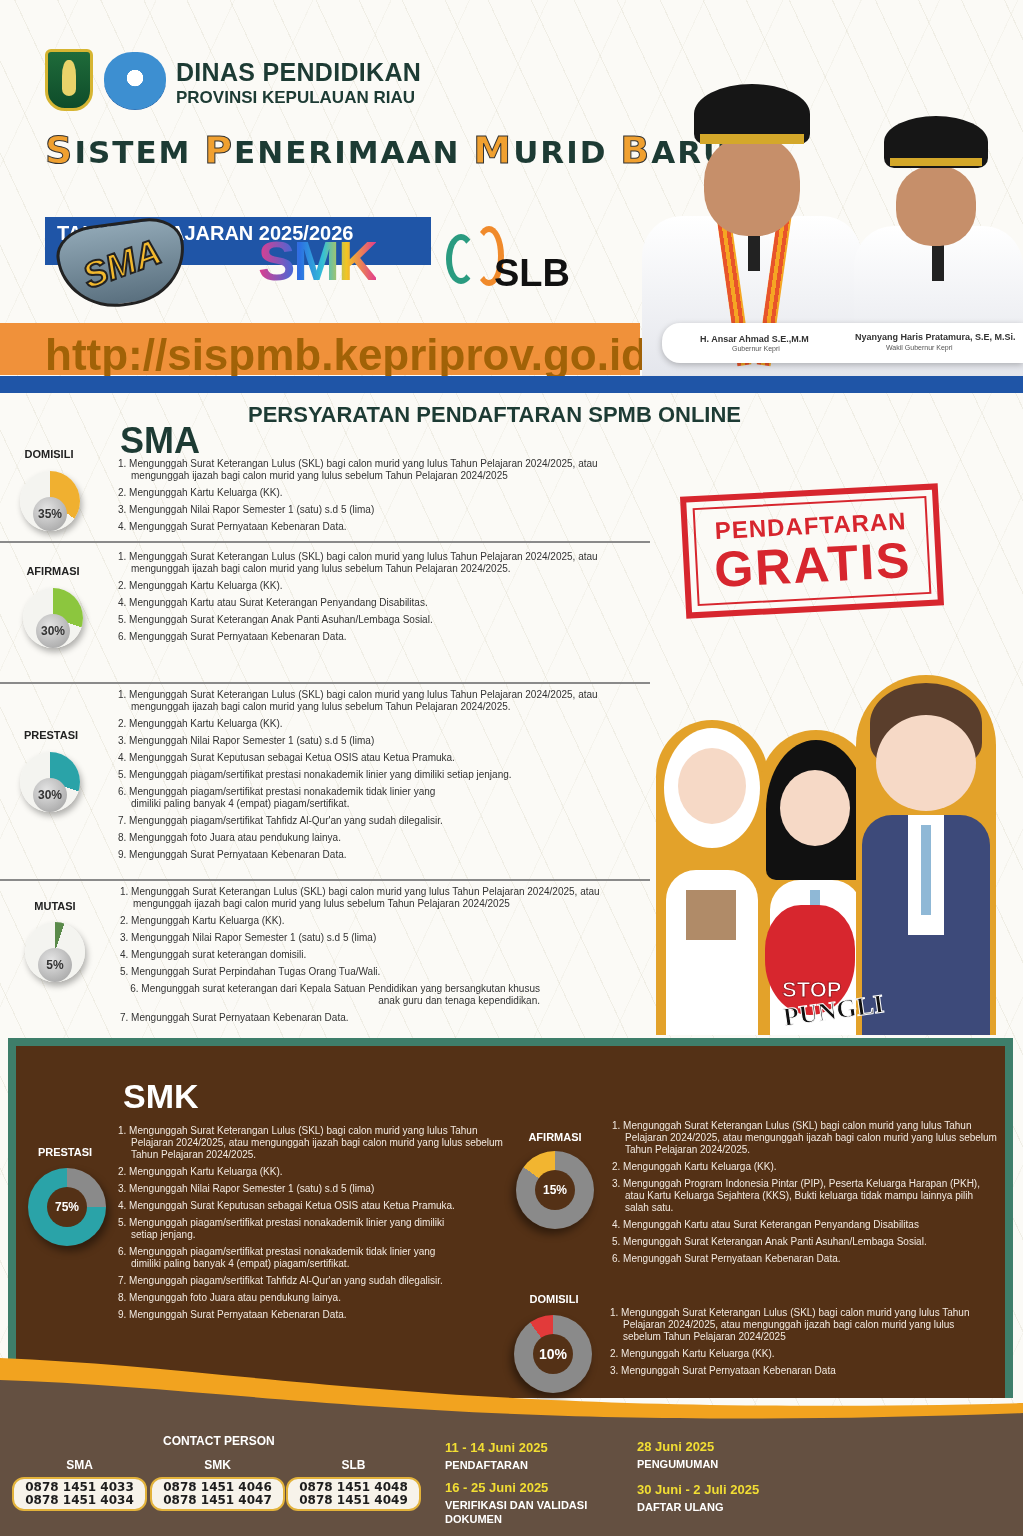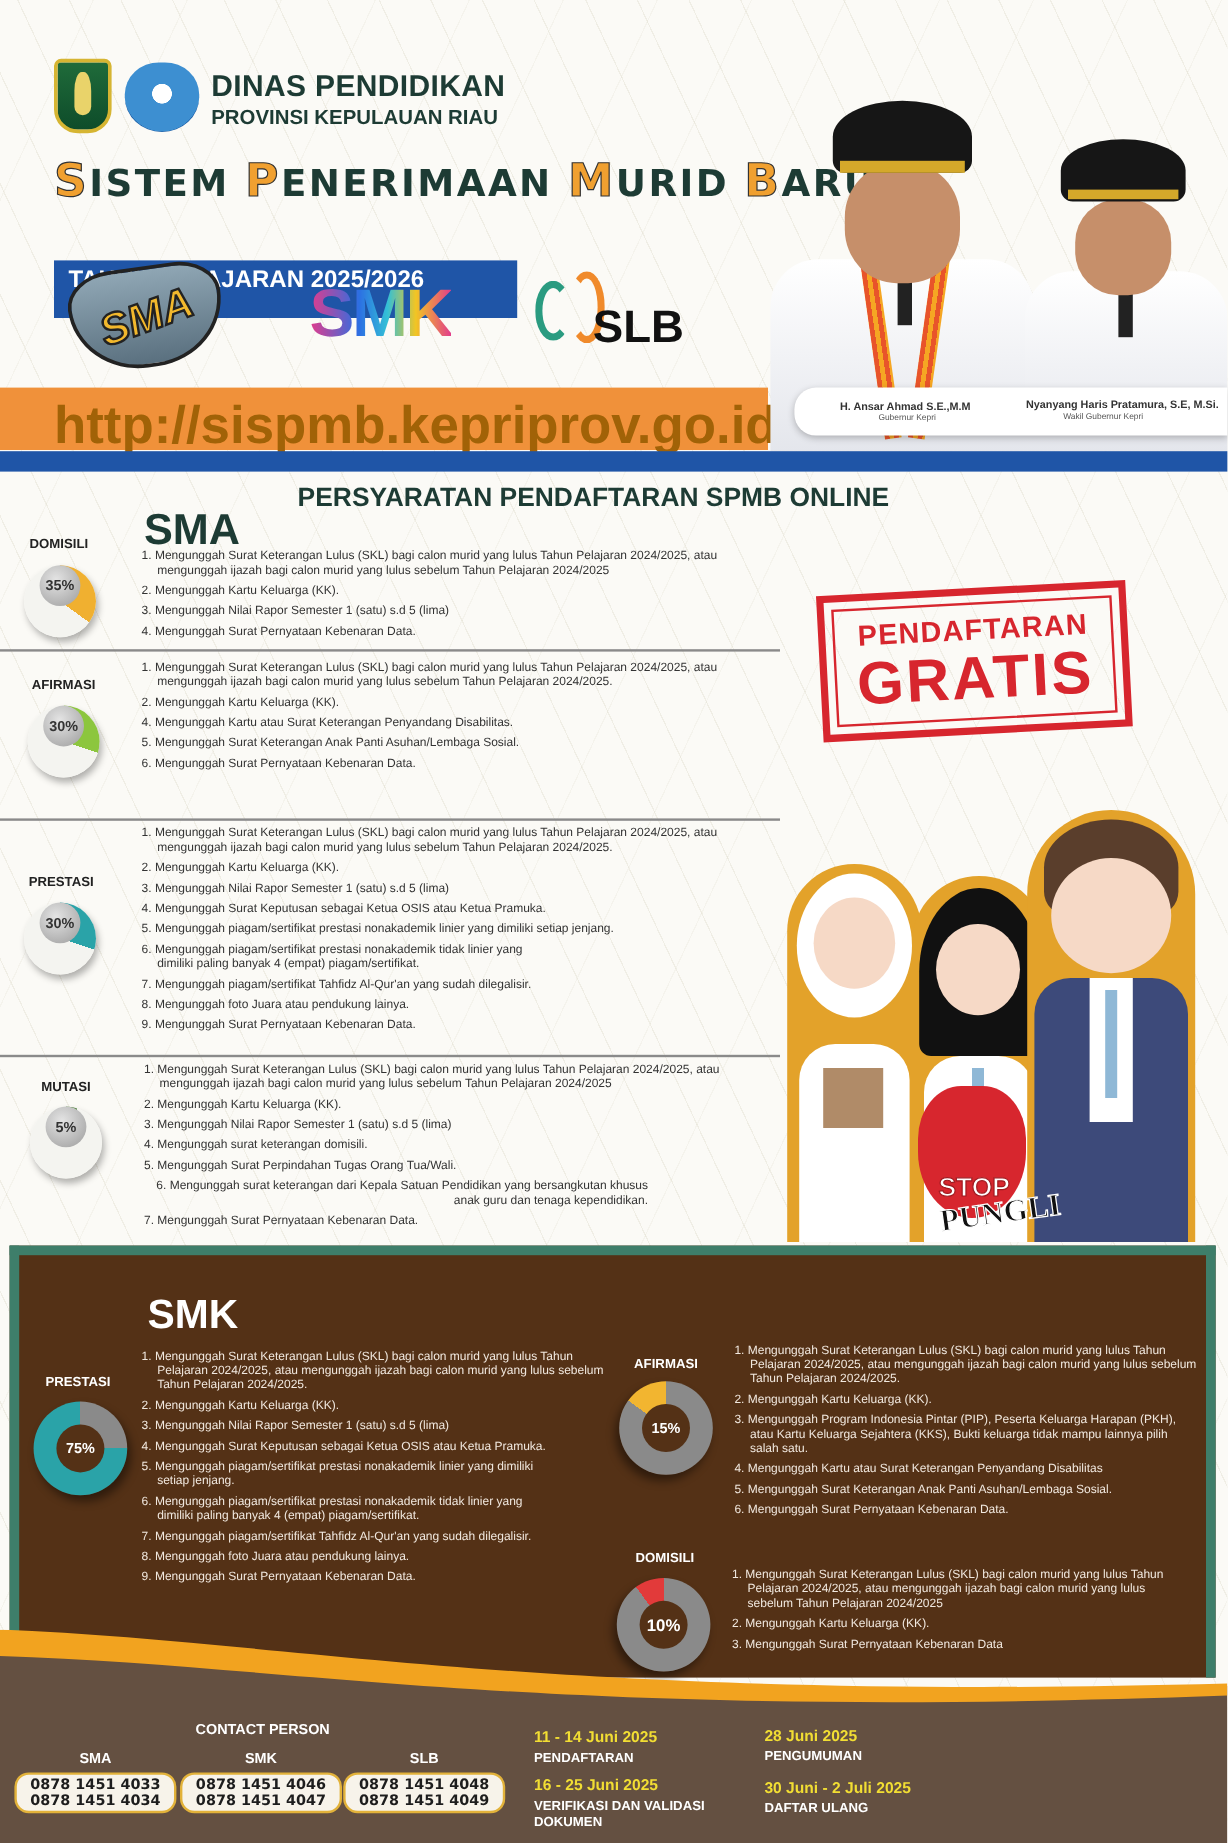--- a/index.html
+++ b/index.html
@@ -85,21 +85,21 @@
   .role1 { left: 732px; top: 345px; font-size: 7px; color: #555; }
   .name2 { left: 840px; top: 332px; font-size: 9px; font-weight: 700; color: #333; margin-left: 15px; }
   .role2 { left: 886px; top: 344px; font-size: 7px; color: #555; }
 
   
   .req-title { left: 248px; top: 402px; font-size: 22px; font-weight: 900; color: #1d3b34; }
   .sma-title { left: 120px; top: 420px; font-size: 36px; font-weight: 900; color: #1d3b34; }
   .track-label { font-size: 11px; font-weight: 900; color: #222; text-align: center; width: 90px; }
   .donut {
     width: 60px; height: 60px; border-radius: 50%;
-    display: flex; align-items: flex-start; justify-content: center;
+    display: flex; align-items: flex-end; justify-content: center;
     box-shadow: 2px 4px 6px rgba(0,0,0,0.3);
   }
   .donut .hole {
     width: 34px; height: 34px; border-radius: 50%;
     background: radial-gradient(circle at 40% 35%, #e4e4e4, #9c9c9c);
     display: flex; align-items: center; justify-content: center;
     font-size: 12px; font-weight: 700; color: #333;
   }
   .req-list { list-style: none; font-size: 10px; color: #333; line-height: 12px; }
   .req-list li { margin-bottom: 5px; padding-left: 13px; text-indent: -13px; }

